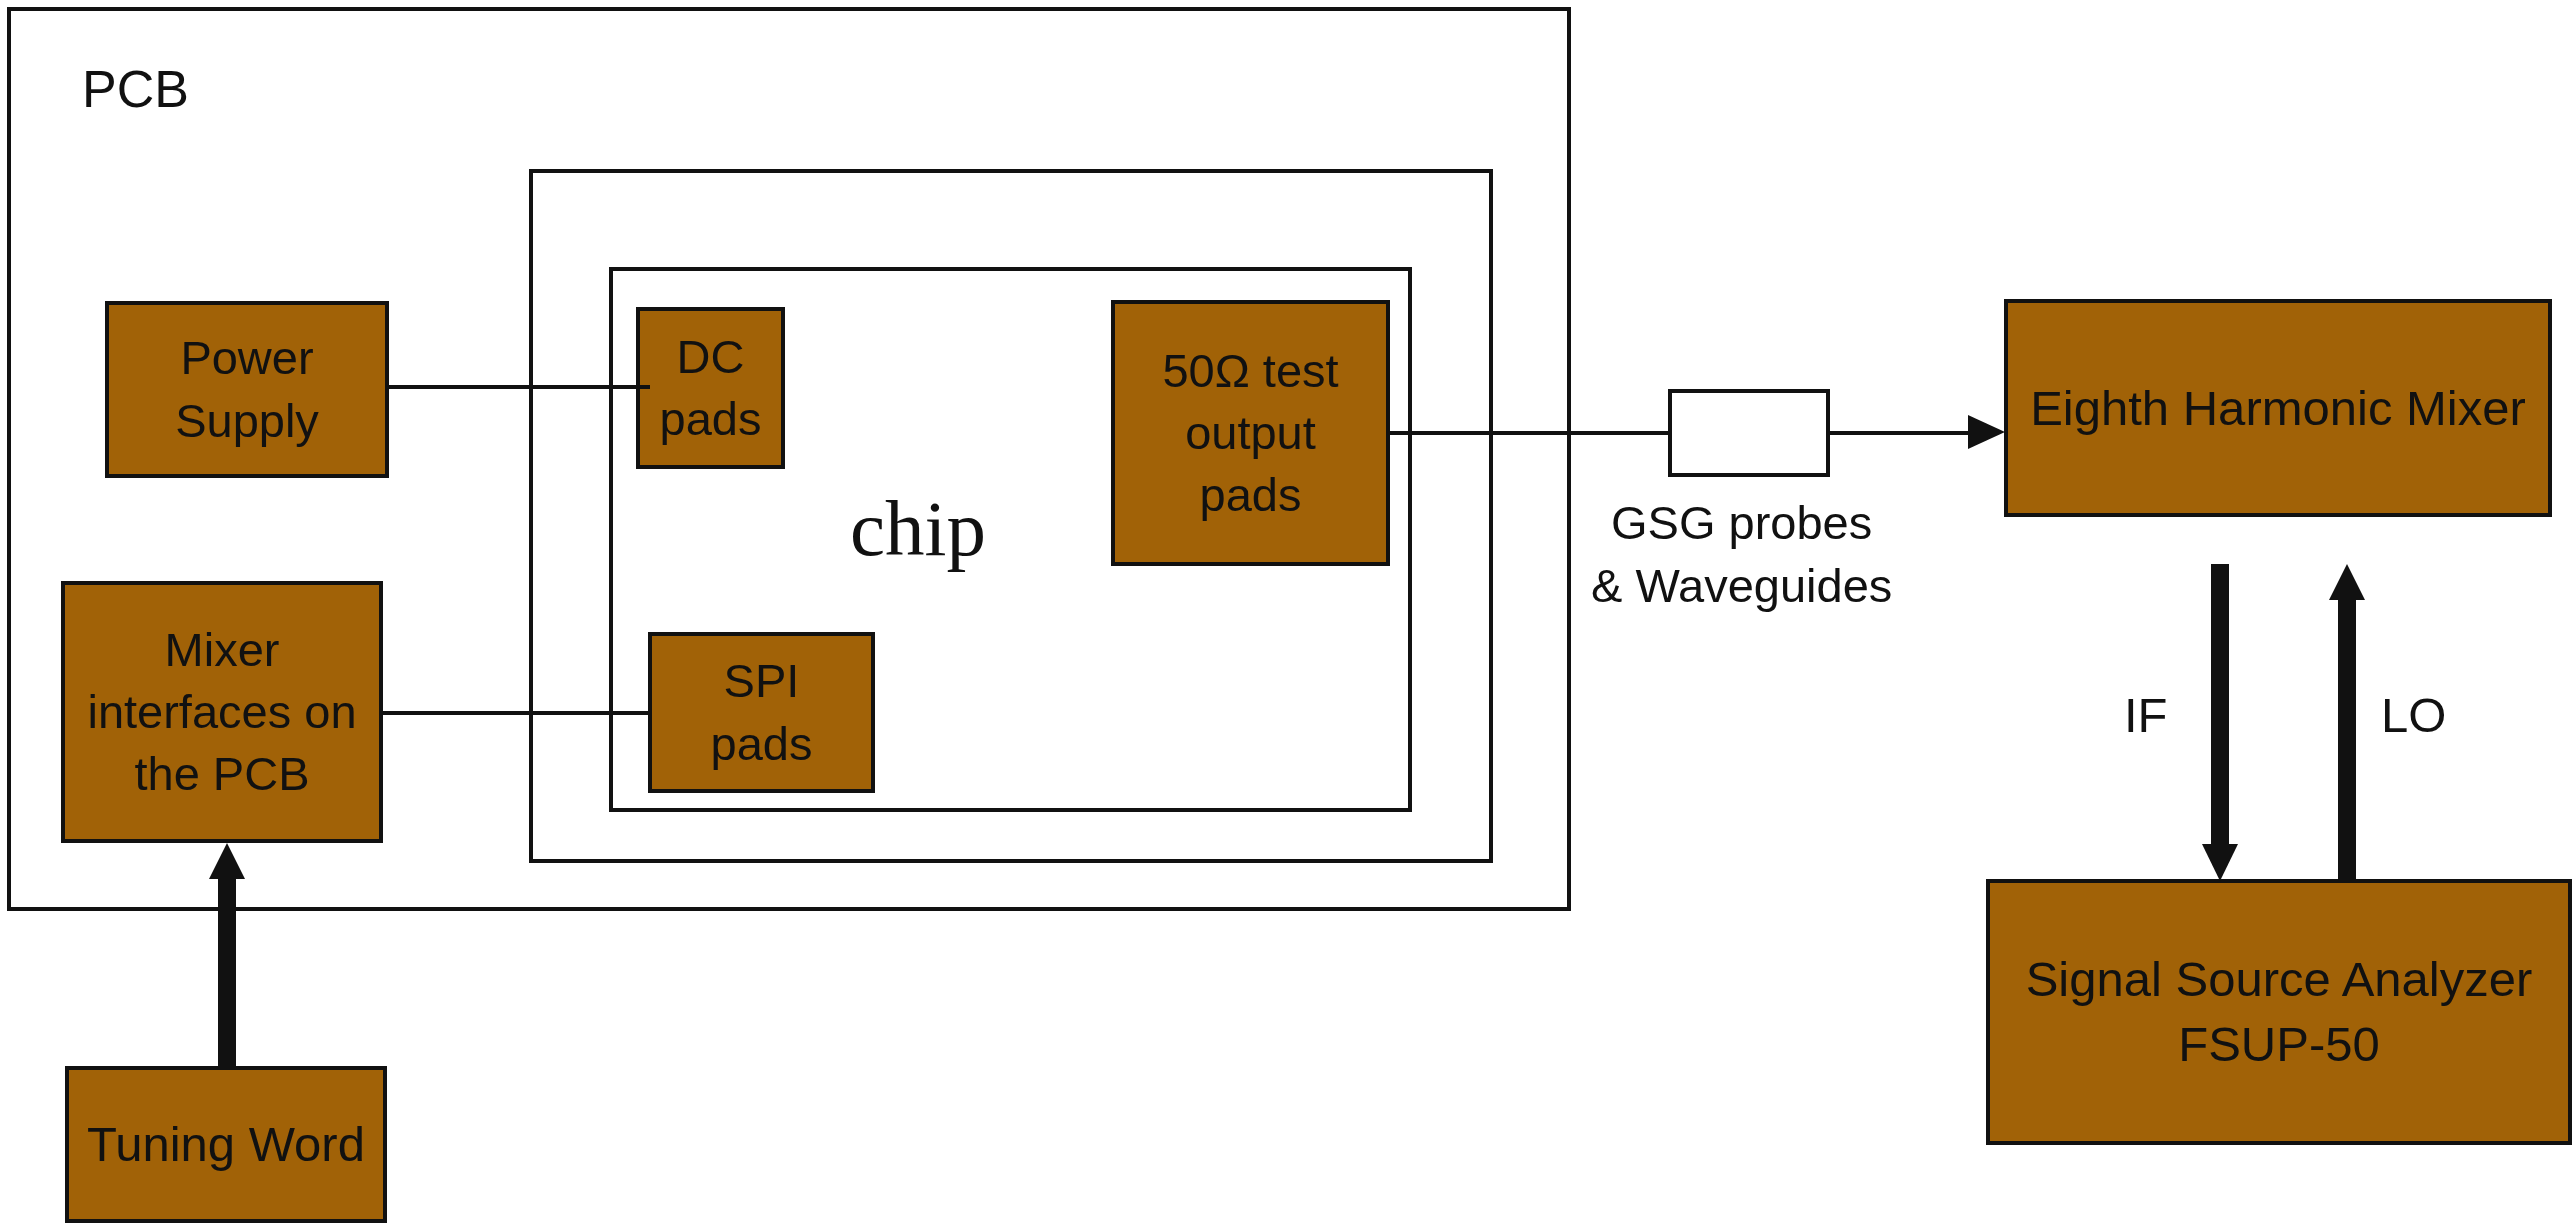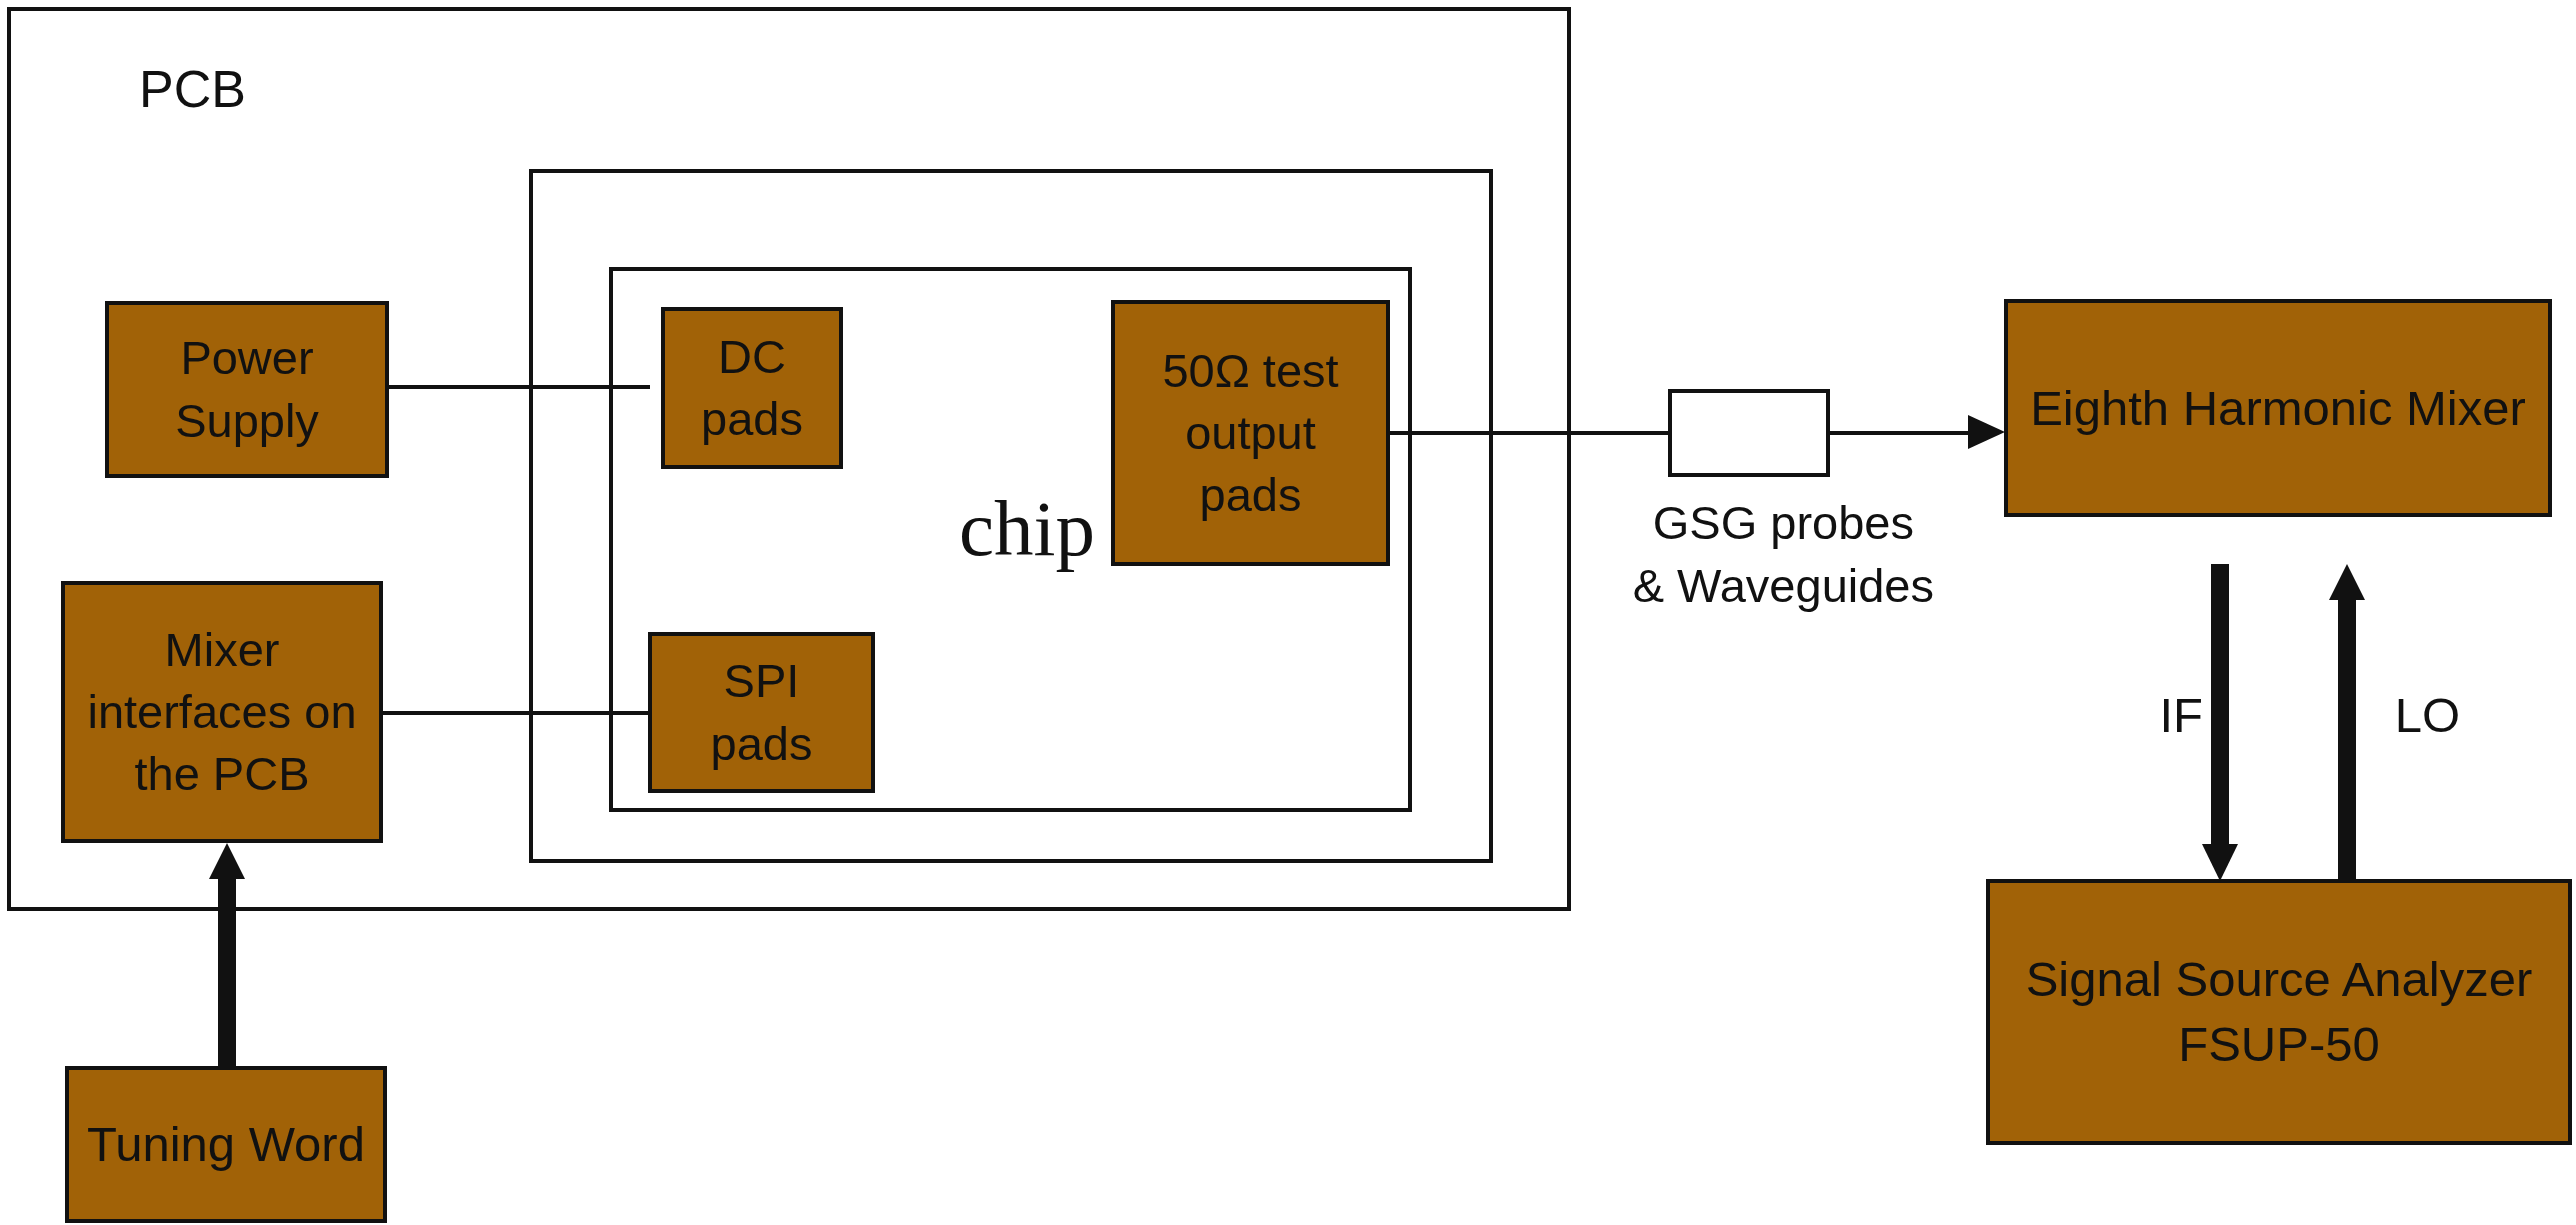--- a/index.html
+++ b/index.html
@@ -4,36 +4,36 @@
 <style>
   html,body{margin:0;padding:0;background:#fff;}
   #canvas{
     position:relative;width:2576px;height:1225px;background:#fff;overflow:hidden;
     font-family:"Liberation Sans","DejaVu Sans",sans-serif;color:#111;
   }
   .box{position:absolute;border:4.9px solid #111;box-sizing:border-box;background:#a16207;
        display:flex;align-items:center;justify-content:center;text-align:center;}
   .frame{position:absolute;border:4.9px solid #111;box-sizing:border-box;background:transparent;}
   .label{white-space:pre-line;text-align:center;line-height:1.32;}
-  .floating{position:absolute;display:flex;align-items:center;justify-content:flex-end;text-align:center;}
+  .floating{position:absolute;display:flex;align-items:center;justify-content:flex-start;text-align:center;}
   .hline{position:absolute;height:4.1px;background:#111;}
   .vshaft{position:absolute;width:18px;background:#111;}
   .tri{position:absolute;width:0;height:0;}
   .tri-right{border-top:17px solid transparent;border-bottom:17px solid transparent;border-left:37px solid #111;}
   .tri-up{border-left:18px solid transparent;border-right:18px solid transparent;border-bottom:36px solid #111;}
   .tri-down{border-left:18px solid transparent;border-right:18px solid transparent;border-top:37px solid #111;}
 
   
   #pcb-box{left:6.5px;top:6.5px;width:1564px;height:904px;}
   #pcb-label{left:82px;top:57px;width:164px;height:65px;font-size:52px;}
   #chip-outer-box{left:529px;top:169px;width:964px;height:694px;border-width:4.1px;}
   #chip-inner-box{left:609px;top:267px;width:803px;height:545px;border-width:4.1px;}
   #chip-label{left:850px;top:484px;width:245px;height:90px;font-size:79px;font-family:Liberation Serif, serif;}
   #power-supply-box{left:105px;top:301px;width:284px;height:177px;font-size:47px;}
-  #dc-pads-box{left:661px;top:307px;width:182px;height:162px;font-size:47px;border-width:4.1px;}
+  #dc-pads-box{left:636px;top:307px;width:149px;height:162px;font-size:47px;border-width:4.1px;}
   #spi-pads-box{left:648px;top:632px;width:227px;height:161px;font-size:47px;border-width:4.1px;}
   #pads50-box{left:1111px;top:300px;width:279px;height:266px;font-size:47px;border-width:4.1px;}
   #test-interfaces-box{left:61px;top:581px;width:322px;height:262px;font-size:47px;}
   #tuning-word-box{left:65px;top:1066px;width:322px;height:157px;font-size:49px;}
   #gsg-box{left:1668px;top:389px;width:162px;height:88px;border-width:4.1px;}
   #gsg-label{left:1591px;top:489px;width:343px;height:131px;font-size:47px;}
   #mixer-box{left:2004px;top:299px;width:548px;height:218px;font-size:49px;}
   #ssa-box{left:1986px;top:879px;width:586px;height:266px;font-size:49px;}
   #if-label{left:2124px;top:689px;width:79px;height:52px;font-size:49px;}
   #lo-label{left:2381px;top:689px;width:79px;height:52px;font-size:49px;}

